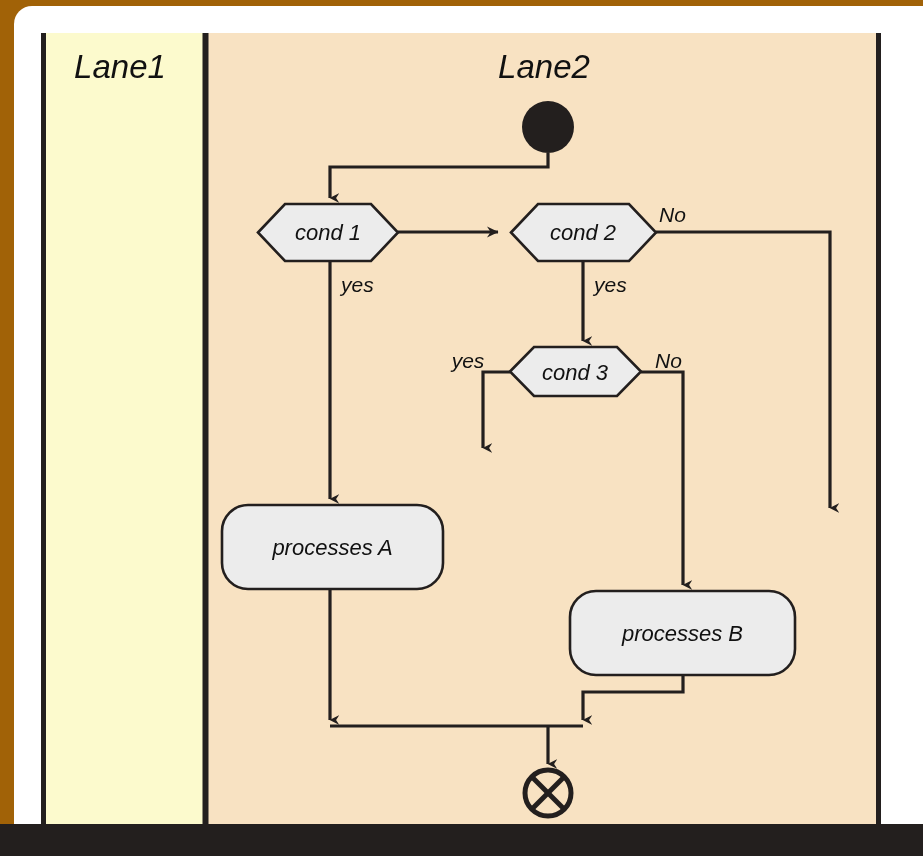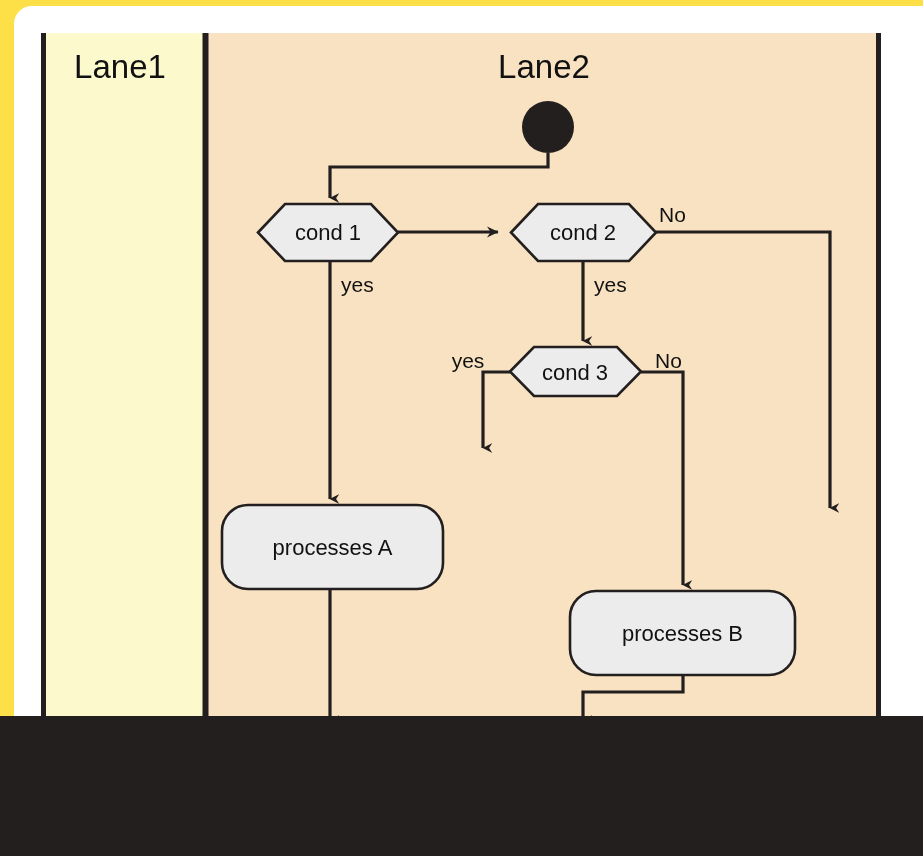--- a/index.html
+++ b/index.html
@@ -3,24 +3,25 @@
 <meta charset="utf-8">
 <style>
   html, body {
     margin: 0;
     padding: 0;
     background: #231f1e;
   }
   #page {
     position: relative;
     width: 923px;
-    height: 716px;
-    background: #fde047;
+    height: 824px;
+    background: #a16207;
     overflow: hidden;
     font-family: "Liberation Sans", sans-serif;
+    font-style: italic;
   }
   #card {
     position: absolute;
     left: 14px;
     top: 6px;
     width: 909px;
     height: 850px;
     background: #ffffff;
     border-radius: 18px 0 0 0;
   }

